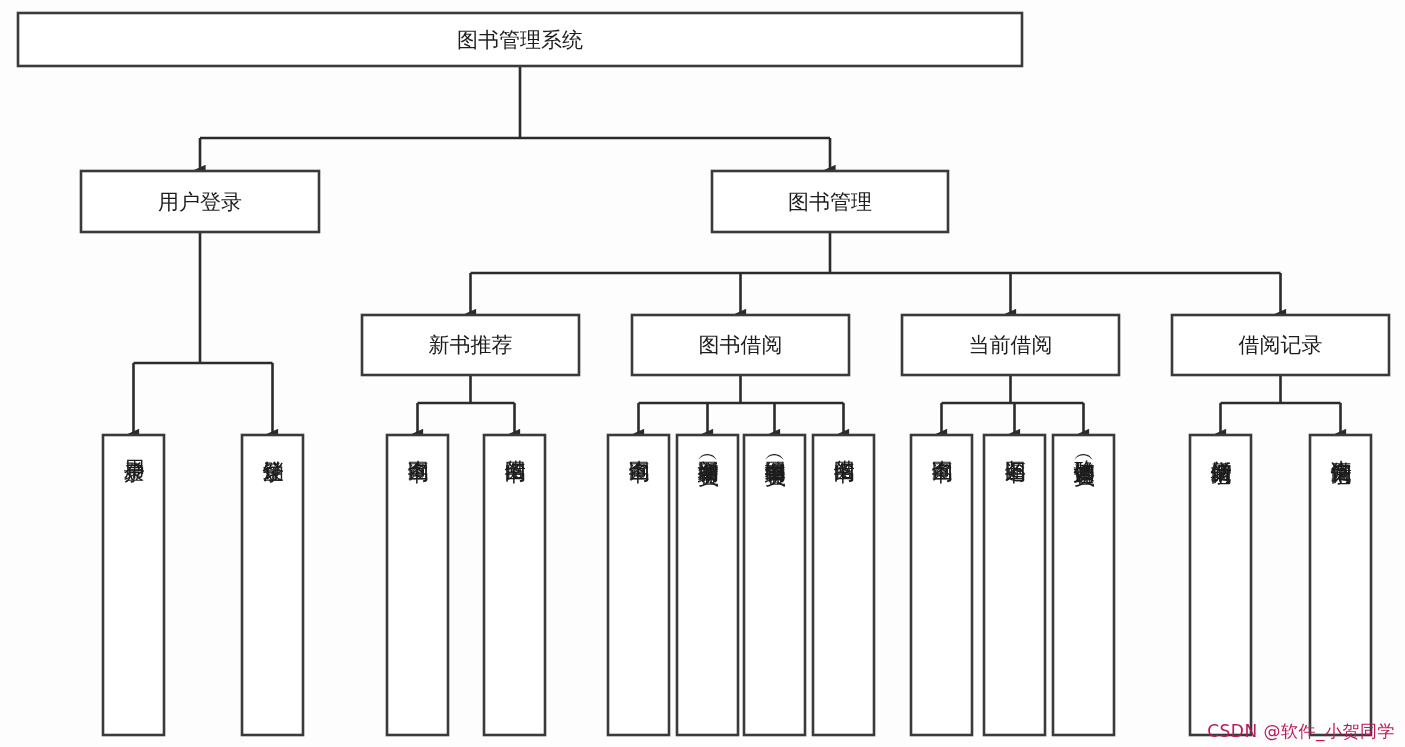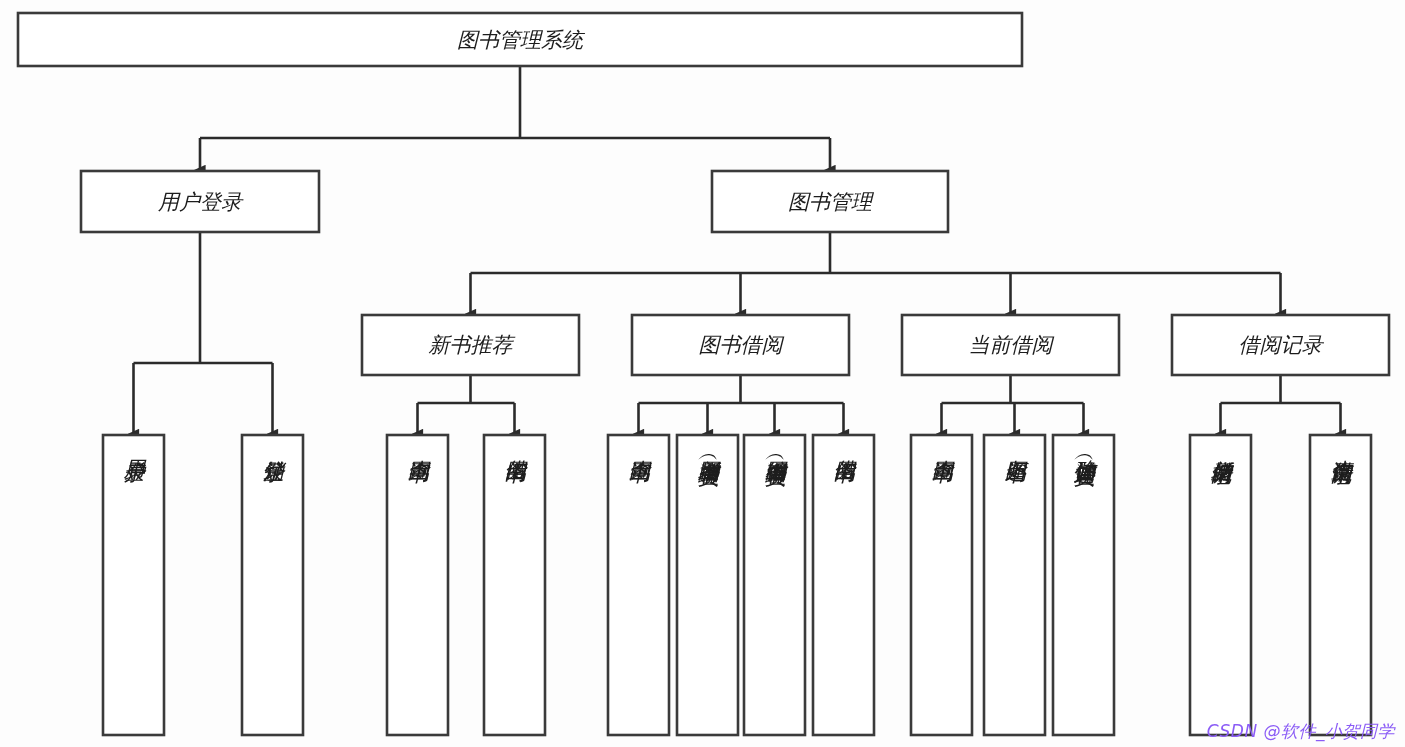--- a/index.html
+++ b/index.html
@@ -11,21 +11,20 @@
     width: 1405px;
     height: 747px;
     overflow: hidden;
     font-family: "DejaVu Sans", "Liberation Sans", sans-serif;
   }
   #diagram-root {
     position: relative;
     width: 1405px;
     height: 747px;
     background: #fdfdfd;
-    font-style: italic;
   }
   svg#flow-svg {
     position: absolute;
     top: 0;
     left: 0;
     width: 1405px;
     height: 747px;
   }
   .node-box {
     fill: #ffffff;
@@ -63,21 +62,21 @@
     justify-content: flex-start;
     white-space: nowrap;
     pointer-events: none;
   }
   .watermark {
     position: absolute;
     right: 10px;
     bottom: 4px;
     font-family: "DejaVu Sans", "Liberation Sans", sans-serif;
     font-size: 17px;
-    color: #8b5cf6;
+    color: #be185d;
     letter-spacing: 0.5px;
     white-space: nowrap;
   }
 </style>
 </head>
 <body>
 
 <div id="diagram-root">
 
   <svg id="flow-svg" viewBox="0 0 1405 747">

